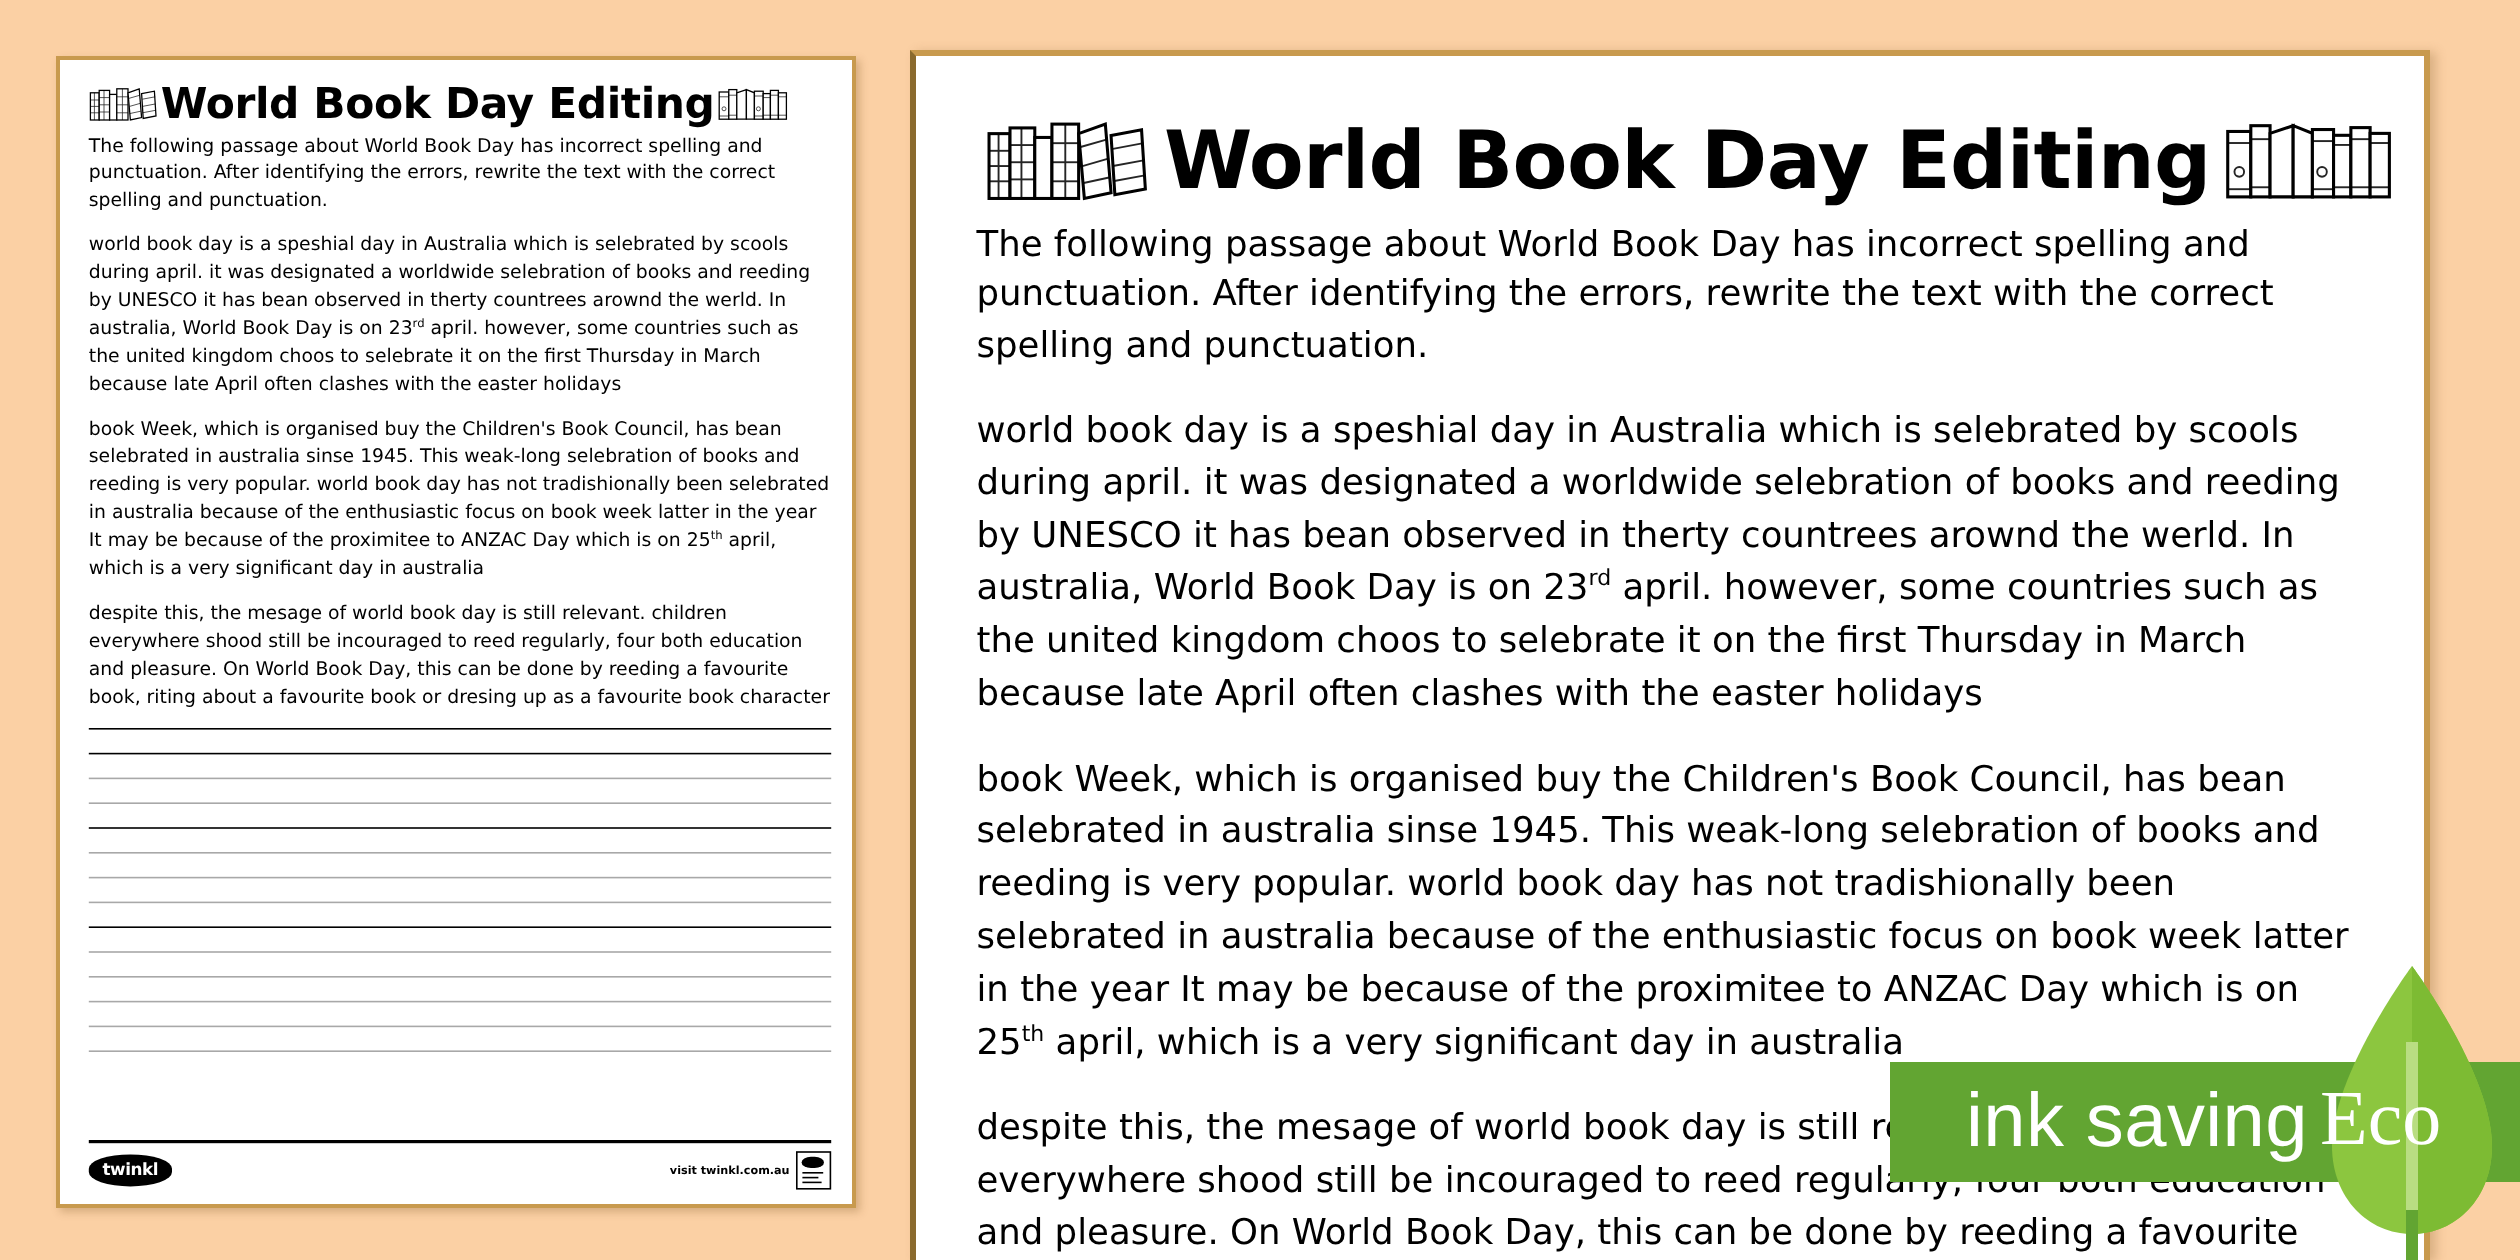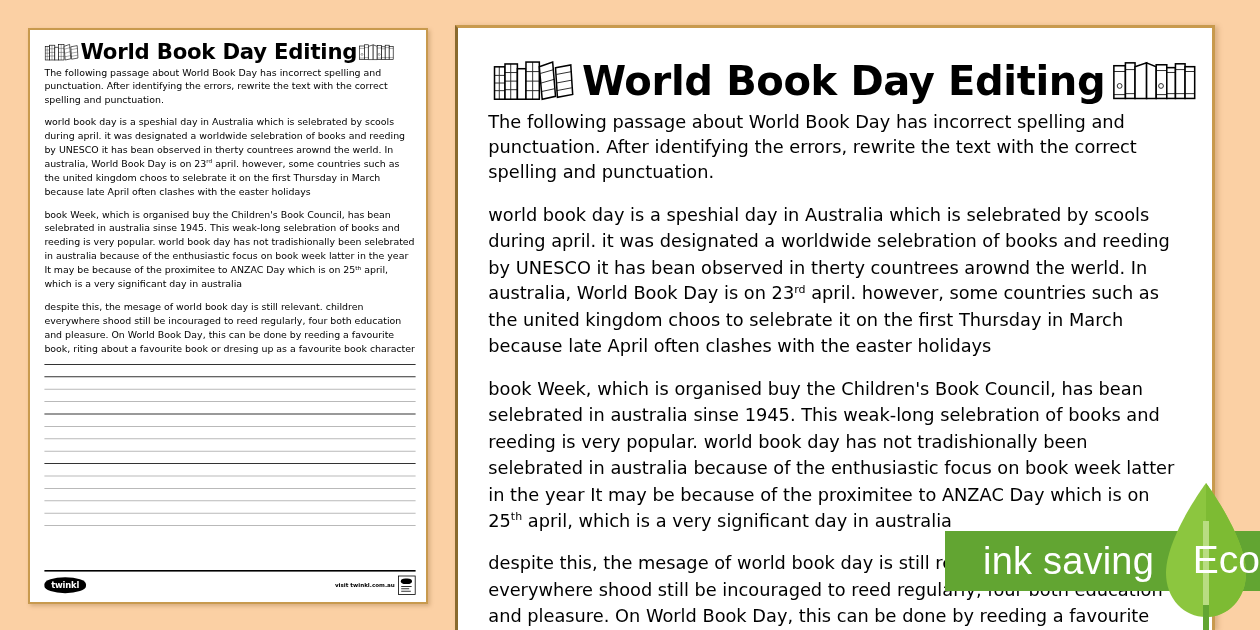--- a/index.html
+++ b/index.html
@@ -198,22 +198,22 @@
     height: 149px;
     z-index: 41;
     pointer-events: none;
   }
   #eco-leaf svg { display: block; overflow: visible; }
   #eco-word {
     position: absolute;
     left: 1160px;
     top: 540px;
     width: 100px;
-    text-align: right;
-    font-family: Liberation Sans, sans-serif;
+    text-align: left;
+    font-family: Liberation Serif, serif;
     font-size: 39px;
     color: #ffffff;
     z-index: 42;
     line-height: 1;
   }
 </style>
 </head>
 <body>
 
 <div id="thumb-page">

